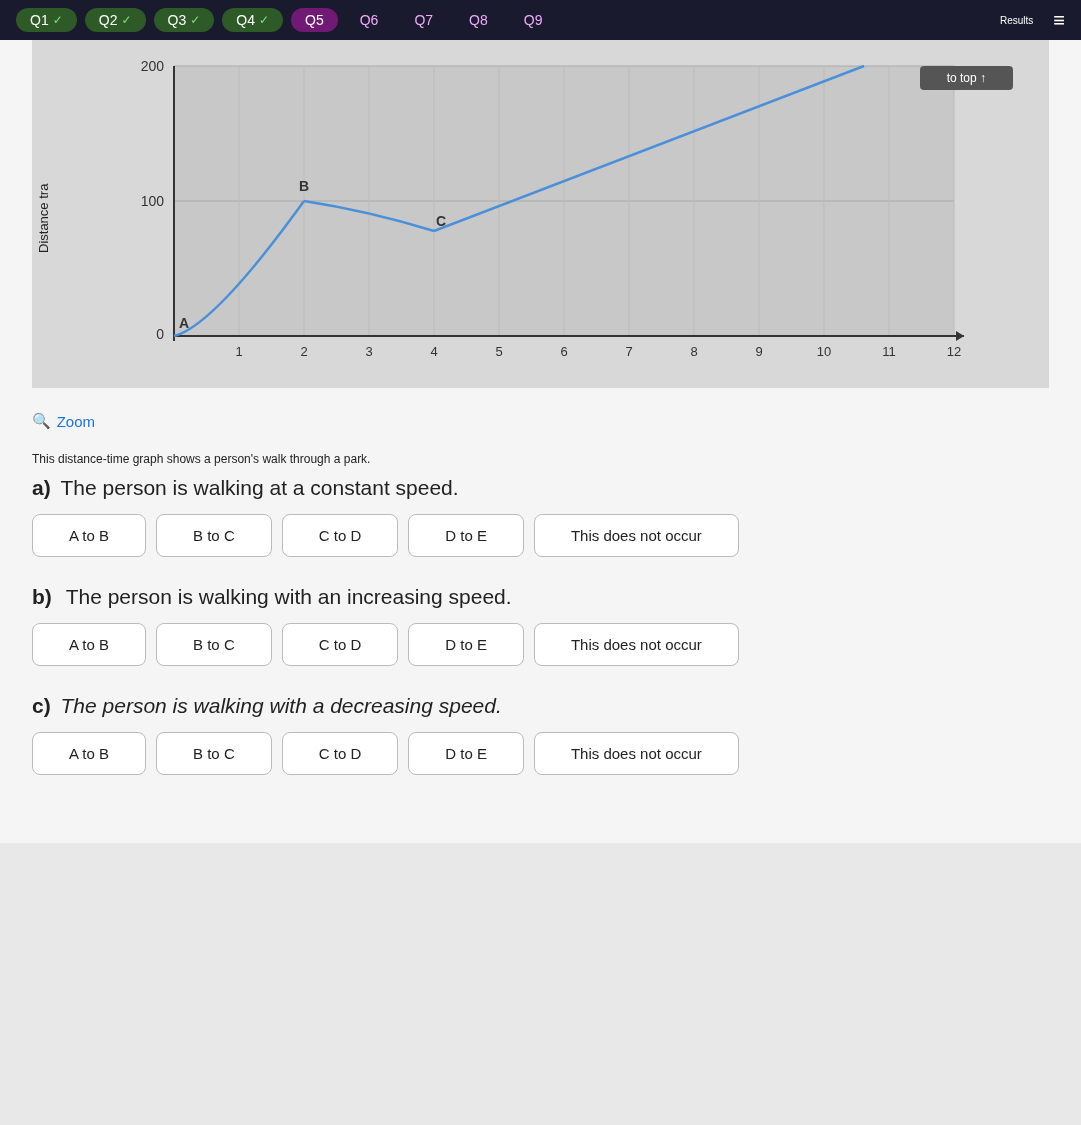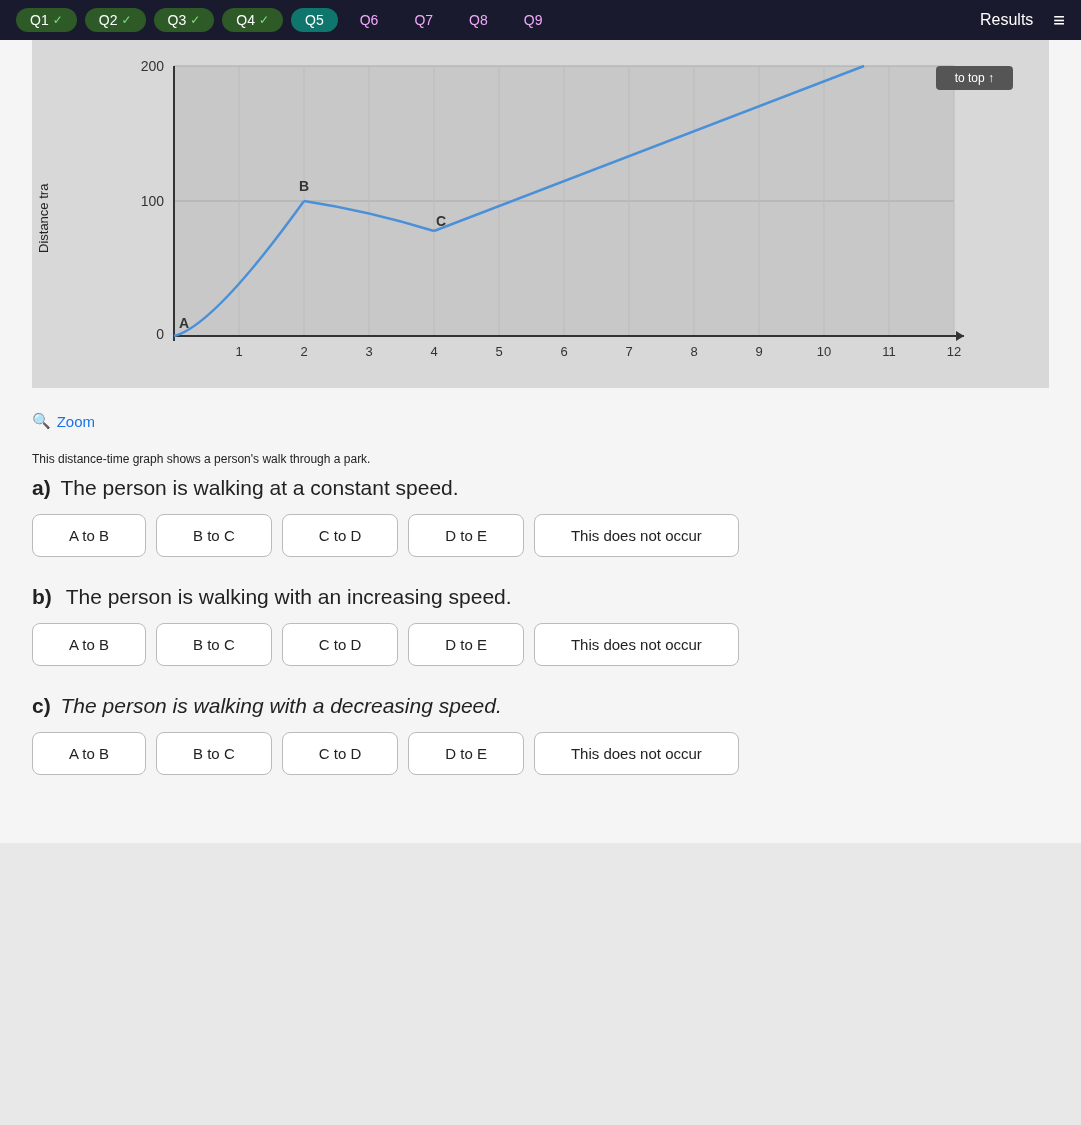--- a/index.html
+++ b/index.html
@@ -25,33 +25,33 @@
       color: #fff;
       border-radius: 20px;
       padding: 4px 14px;
       font-size: 14px;
       display: flex;
       align-items: center;
       gap: 4px;
       cursor: pointer;
     }
     .nav-tab.active {
-      background: #0f766e;
+      background: #701a75;
     }
     .nav-tab .check { color: #7fdd7f; font-size: 12px; }
     .nav-tab-plain {
       color: #f0abfc;
       padding: 4px 14px;
       font-size: 14px;
       cursor: pointer;
     }
     .results-btn {
       margin-left: auto;
       color: #fff;
-      font-size: 16px;
+      font-size: 10px;
       cursor: pointer;
     }
     .menu-btn {
       color: #fff;
       font-size: 20px;
       cursor: pointer;
       margin-left: 12px;
     }
 
     
@@ -164,21 +164,21 @@
     }
 
     
     .to-top-btn {
       position: absolute;
       right: 20px;
       top: 10px;
       background: #555;
       color: #fff;
       font-size: 12px;
-      padding: 5px 19px;
+      padding: 5px 27px;
       border-radius: 4px;
       cursor: pointer;
       display: flex;
       align-items: flex-end;
       gap: 4px;
     }
   </style>
 </head>
 <body>
 

